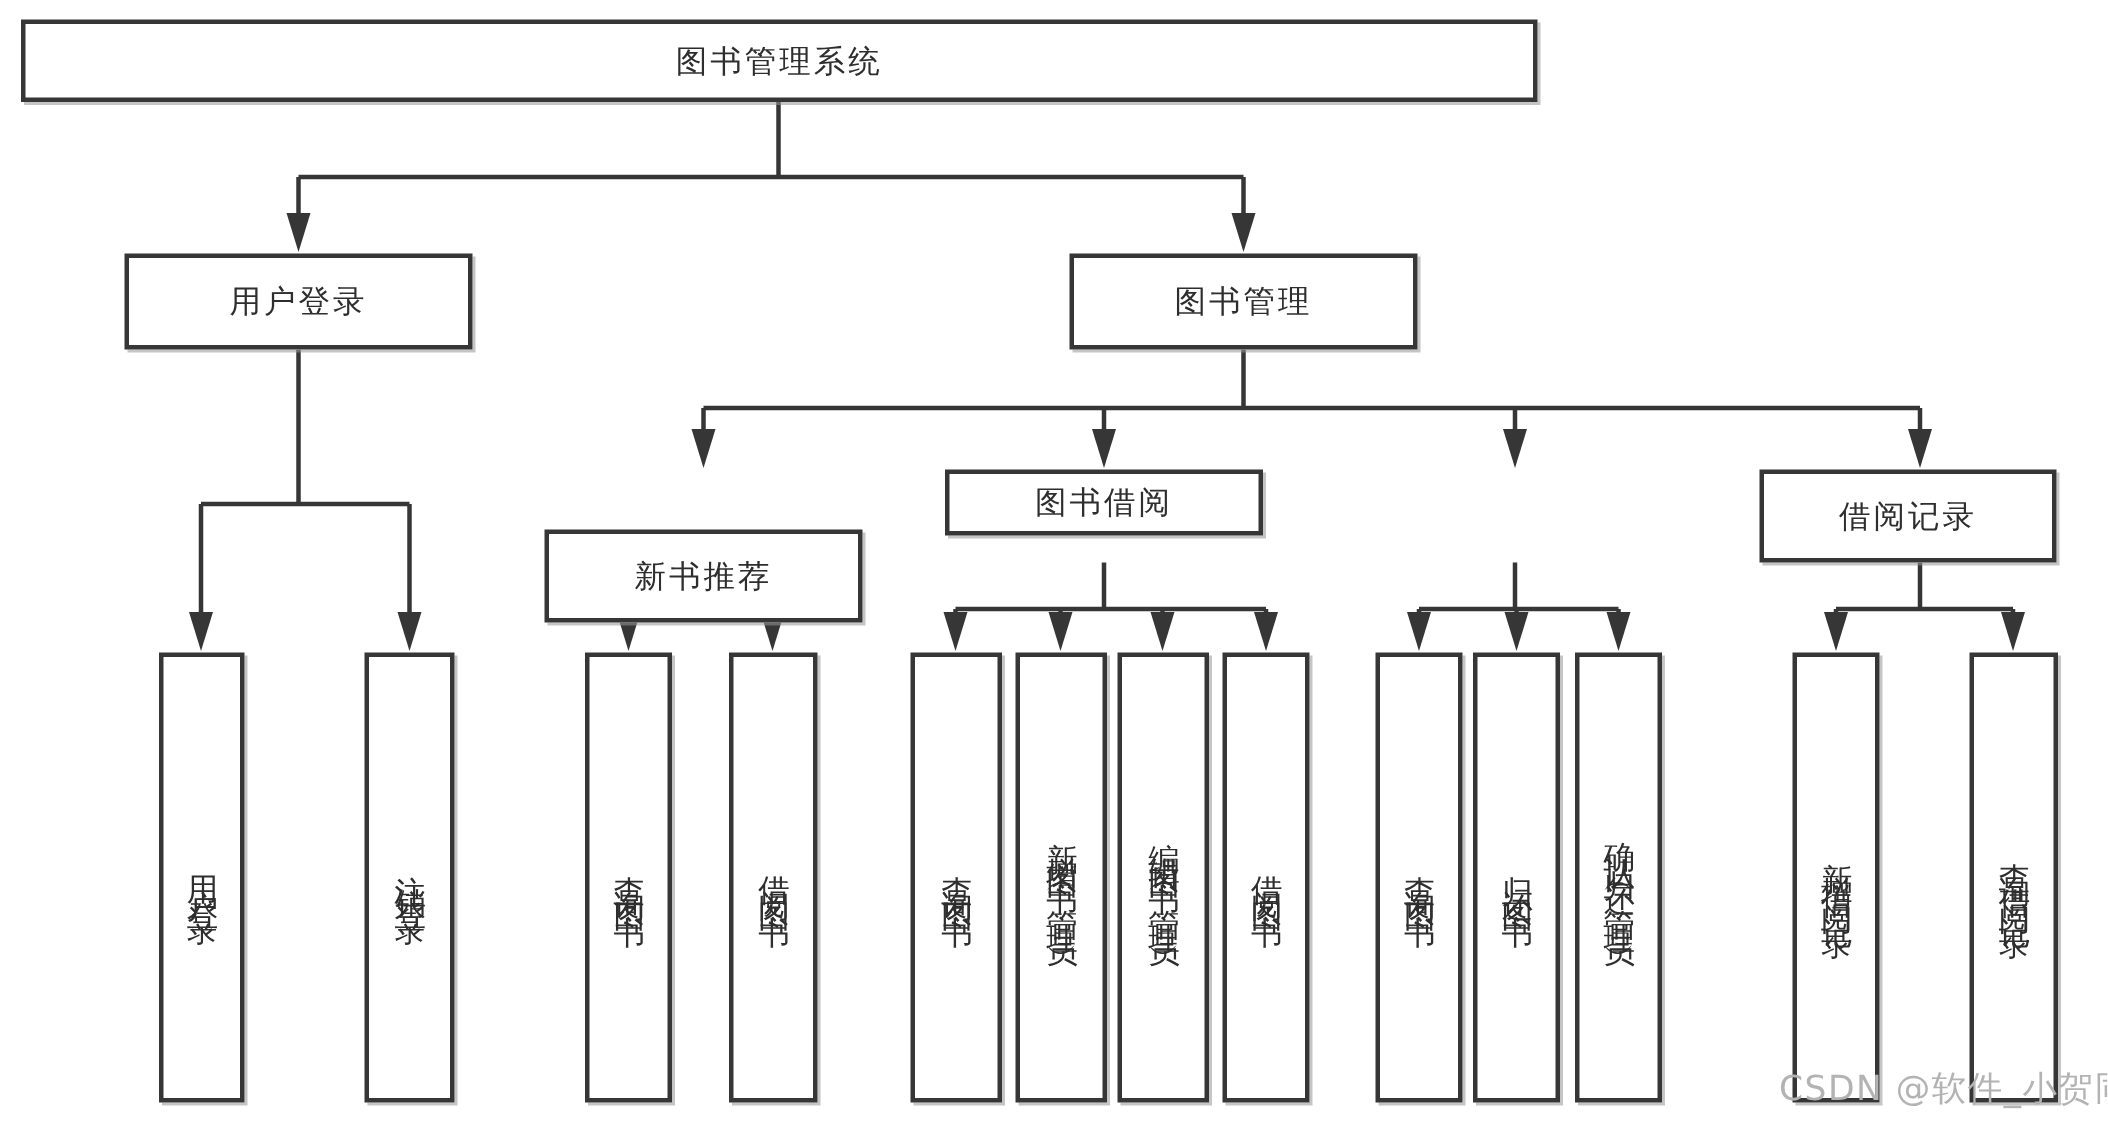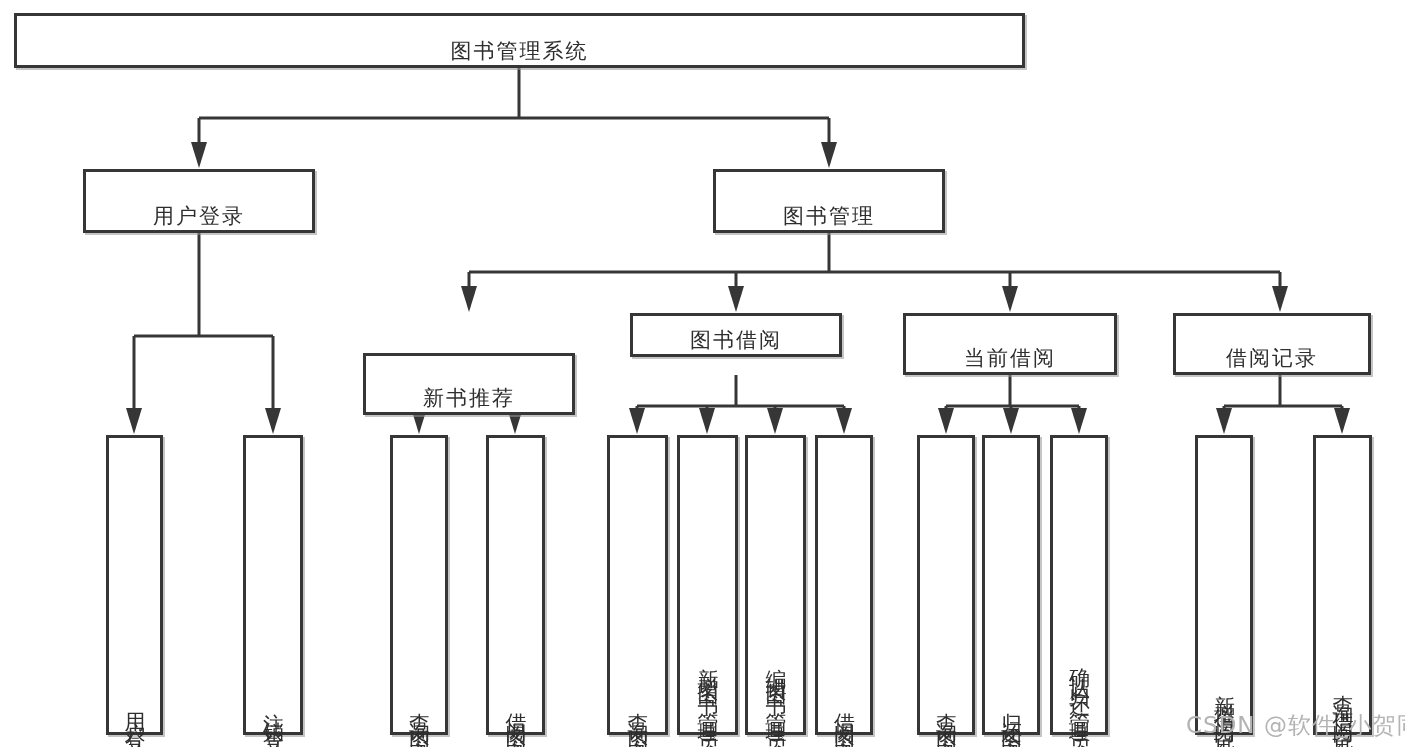--- a/index.html
+++ b/index.html
@@ -4,21 +4,21 @@
 <style>
   html,body{margin:0;padding:0;background:#ffffff;}
   .canvas{
     position:relative;width:1405px;height:747px;background:#ffffff;
     font-family:"DejaVu Sans","Liberation Sans",sans-serif;overflow:hidden;
   }
   .box{
     position:absolute;box-sizing:border-box;background:#ffffff;
     border:3px solid #363636;
     box-shadow:2px 2px 0 rgba(150,150,150,.55);
-    display:flex;align-items:flex-end;justify-content:center;
+    display:flex;align-items:center;justify-content:center;
     color:#2e2e2e;
   }
   .h-label{font-size:21px;letter-spacing:2px;white-space:nowrap;}
   .v-label{
     writing-mode:vertical-rl;text-orientation:mixed;
     font-size:21px;letter-spacing:9px;line-height:1;white-space:nowrap;
   }
   svg.wires{position:absolute;left:0;top:0;pointer-events:none;}
   .watermark{
     position:absolute;left:1186px;top:710px;
@@ -111,23 +111,20 @@
   <div class="box" style="left:713px;top:169px;width:232px;height:64px;">
     <span class="h-label">图书管理</span>
   </div>
 
   <div class="box" style="left:363px;top:313px;width:212px;height:62px;margin-top:40px;">
     <span class="h-label">新书推荐</span>
   </div>
   <div class="box" style="left:630px;top:313px;width:212px;height:44px;">
     <span class="h-label">图书借阅</span>
   </div>
-  <div class="box" style="left:903px;top:313px;width:214px;height:62px;">
-    <span class="h-label">当前借阅</span>
-  </div>
   <div class="box" style="left:1173px;top:313px;width:198px;height:62px;">
     <span class="h-label">借阅记录</span>
   </div>
 
   <div class="box" style="left:106px;top:435px;width:57px;height:300px;">
     <span class="v-label">用户登录</span>
   </div>
   <div class="box" style="left:243px;top:435px;width:60px;height:300px;">
     <span class="v-label">注销登录</span>
   </div>

